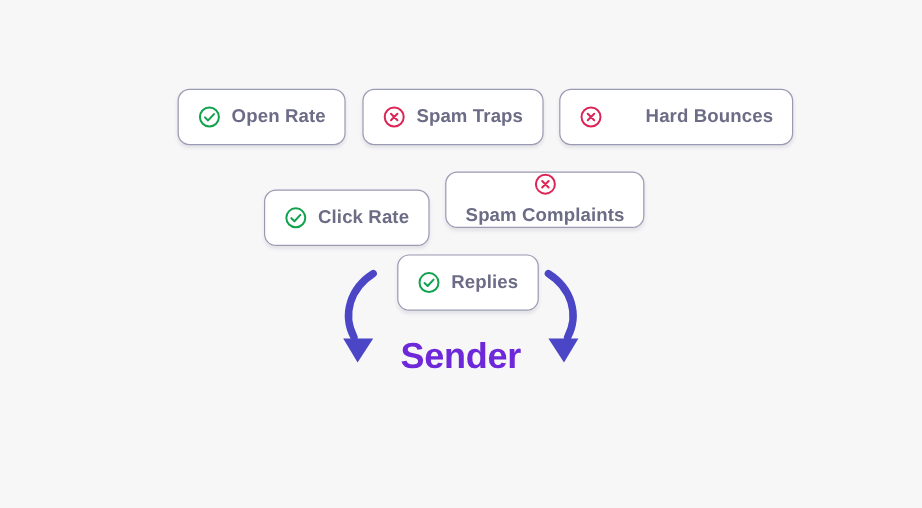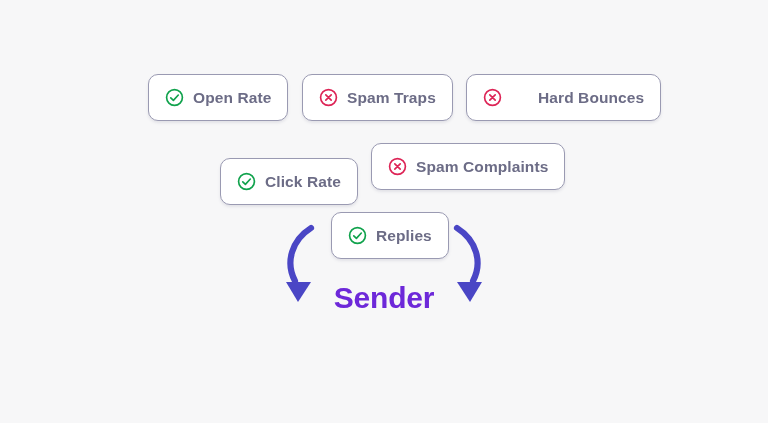--- a/index.html
+++ b/index.html
@@ -49,21 +49,21 @@
     height: 19px;
     flex: 0 0 19px;
     display: block;
   }
 
   
   #chip-open-rate        { left: 148px; top: 74px; }
   #chip-spam-traps       { left: 302px; top: 74px; }
   #chip-hard-bounces     { left: 466px; top: 74px; gap: 36px; }
   #chip-click-rate       { left: 220px; top: 158px; }
-  #chip-spam-complaints  { left: 371px; top: 143px; }
+  #chip-spam-complaints  { left: 371px; top: 143px; flex-direction: column; }
   #chip-replies          { left: 331px; top: 212px; }
 
   
   #arrows {
     position: absolute;
     left: 0;
     top: 0;
     width: 768px;
     height: 423px;
     pointer-events: none;

